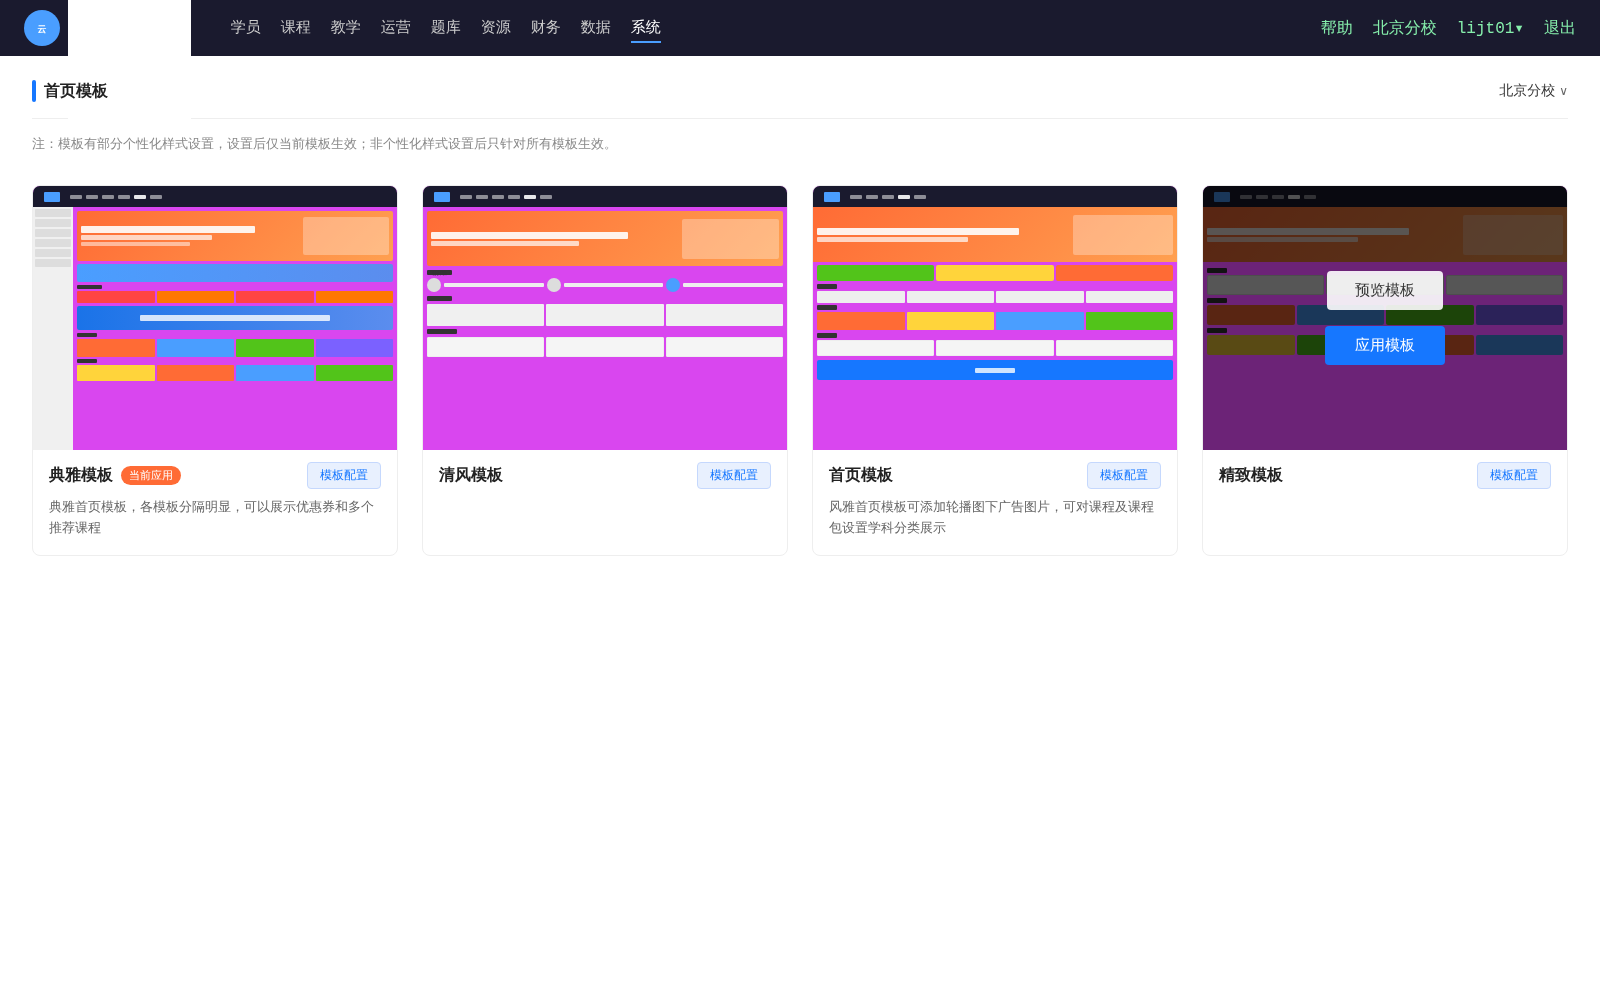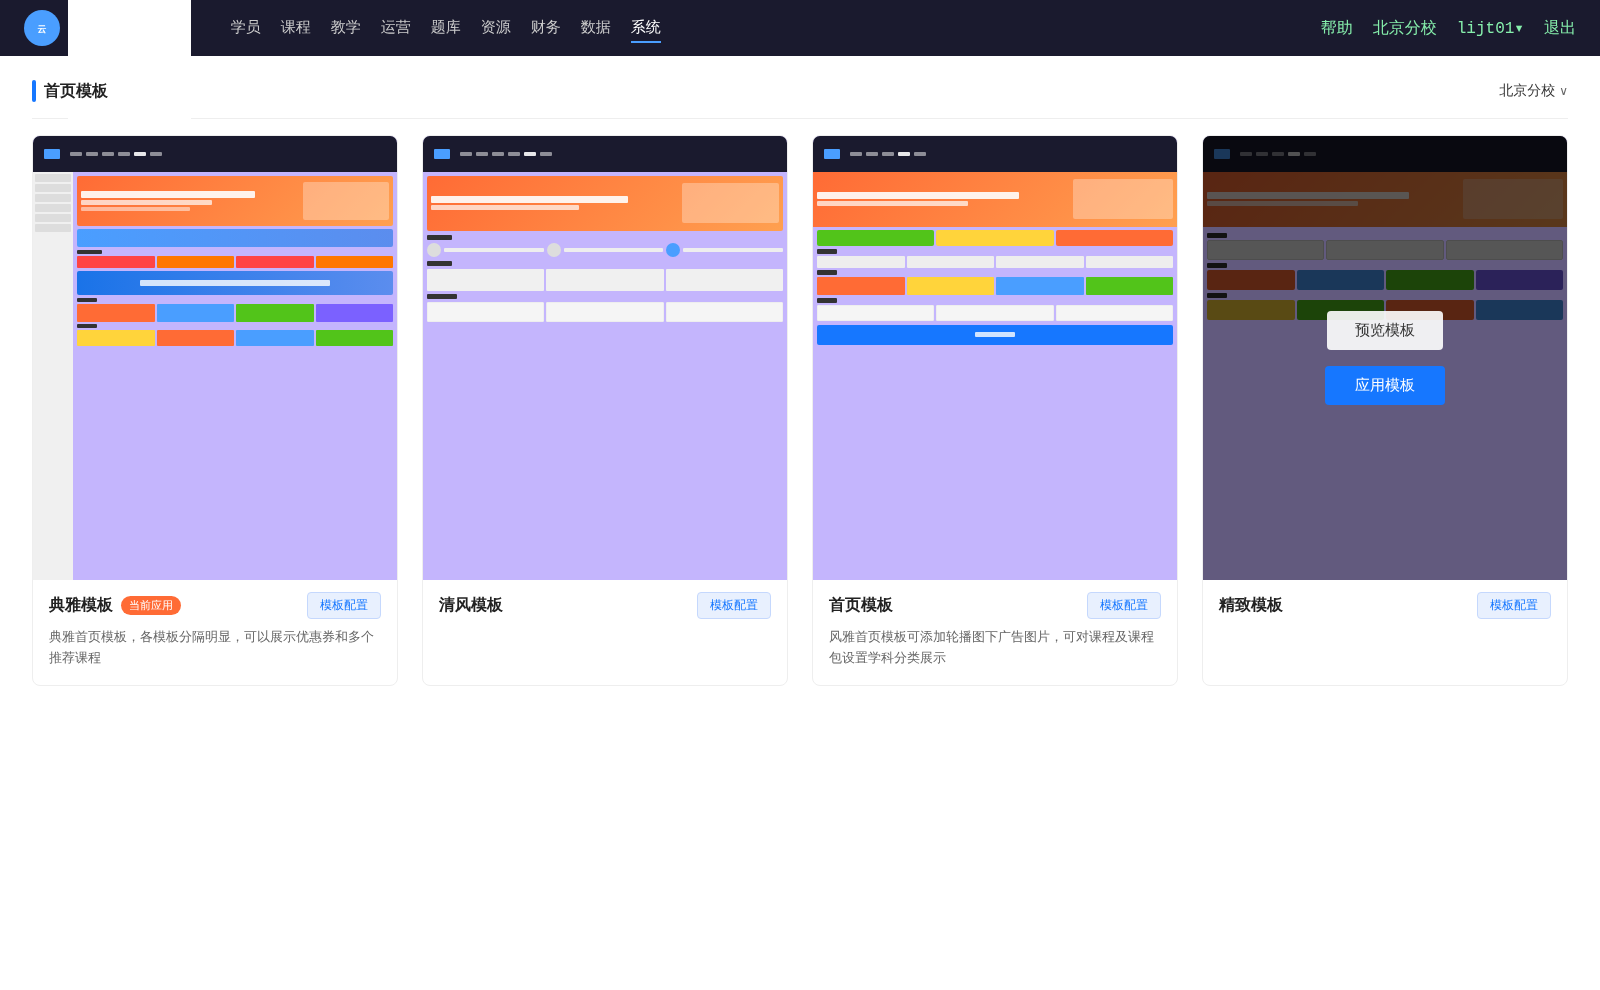--- a/index.html
+++ b/index.html
@@ -32,21 +32,21 @@
     .tabs { display: flex; gap: 0; margin-top: 20px; border-bottom: 1px solid #ddd; }
     .tab { padding: 10px 24px; font-size: 15px; cursor: pointer; border: 1px solid #ddd; border-bottom: none; background: white; color: #555; border-radius: 4px 4px 0 0; margin-right: 4px; }
     .tab.active { color: #1677ff; border-bottom: 1px solid white; margin-bottom: -1px; background: white; font-weight: 500; }
 
     
     .note { padding: 16px 0; color: #888; font-size: 13px; }
 
     
     .template-grid { display: grid; grid-template-columns: repeat(4, 1fr); gap: 24px; margin-top: 16px; }
     .template-card { background: white; border: 1px solid #eee; border-radius: 8px; overflow: hidden; }
-    .template-preview { position: relative; width: 100%; height: 444px; overflow: hidden; background: #c4b5fd; cursor: pointer; }
+    .template-preview { position: relative; width: 100%; height: 264px; overflow: hidden; background: #d946ef; cursor: pointer; }
 
     
     .template-preview.active-overlay { position: relative; }
     .overlay { position: absolute; inset: 0; background: rgba(0,0,0,0.5); display: flex; flex-direction: column; align-items: center; justify-content: center; gap: 16px; }
     .btn-preview { background: rgba(255,255,255,0.9); color: #333; border: none; padding: 10px 28px; border-radius: 4px; font-size: 15px; cursor: pointer; font-weight: 500; }
     .btn-apply { background: #1677ff; color: white; border: none; padding: 10px 28px; border-radius: 4px; font-size: 15px; cursor: pointer; font-weight: 500; min-width: 120px; }
 
     
     .card-footer { padding: 12px 16px 16px; }
     .card-title-row { display: flex; align-items: center; gap: 8px; margin-bottom: 8px; }
@@ -107,20 +107,21 @@
       <div class="page-title-bar"></div>
       <h1 class="page-title">首页模板</h1>
     </div>
     <div class="branch-selector">
       <span>北京分校</span>
       <span class="chevron-down">∨</span>
     </div>
   </div>
 
 
+  <div class="note">注：模板有部分个性化样式设置，设置后仅当前模板生效；非个性化样式设置后只针对所有模板生效。</div>
 
   <div class="template-grid">
 
     <div class="template-card">
       <div class="template-preview">
         <div class="mock-full">
           <div class="m-topbar">
             <div class="m-topbar-logo"></div>
             <div class="m-topbar-items">
               <div class="m-topbar-item"></div>

